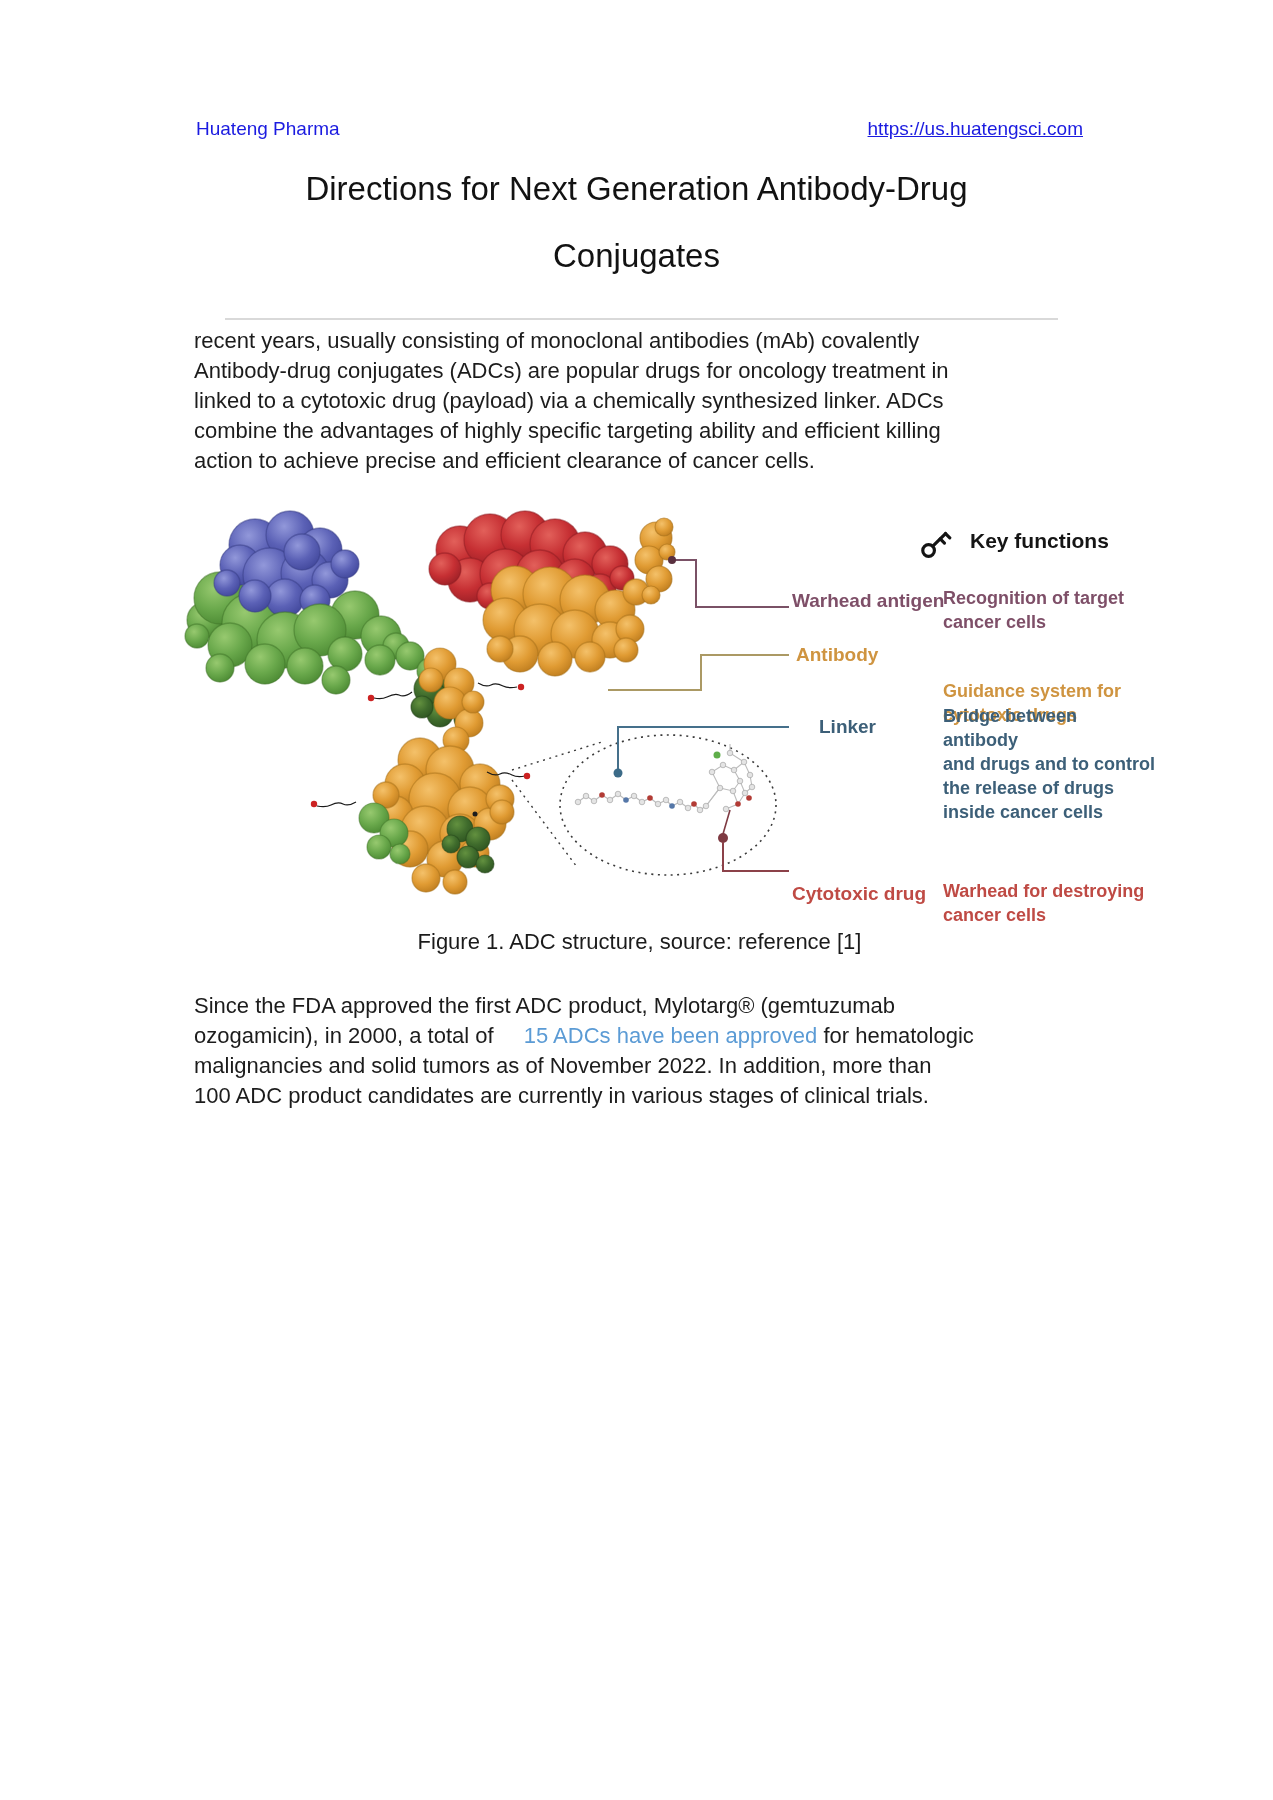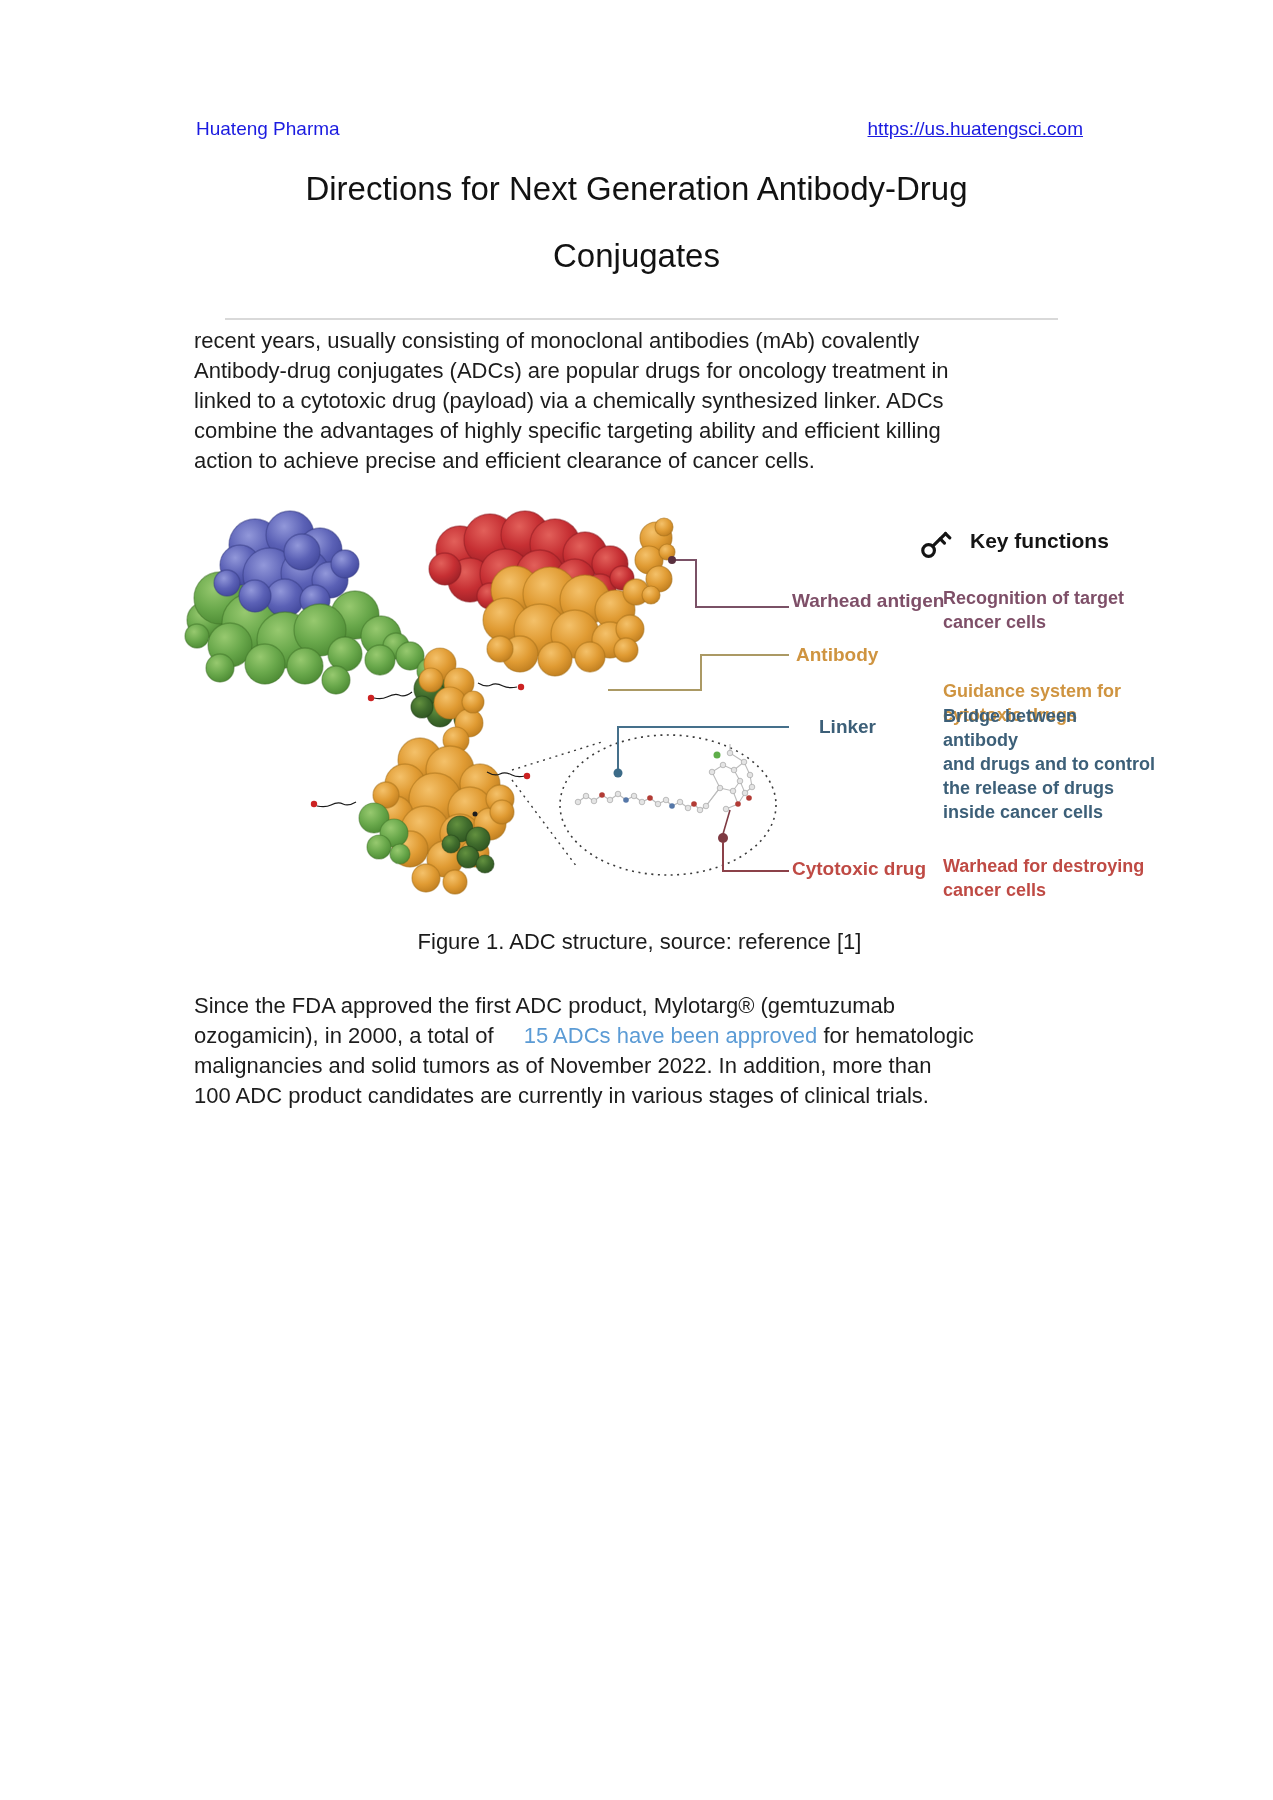--- a/index.html
+++ b/index.html
@@ -21,21 +21,21 @@
   .para2{position:absolute;left:194px;top:991px;width:900px;}
   .doc-link{color:#5b9bd5;cursor:pointer;margin-left:24px;}
 
   .figure{position:absolute;left:160px;top:440px;width:1000px;height:480px;}
   .fig-art{position:absolute;left:0;top:0;}
 
   .fig-label{position:absolute;font-size:19px;line-height:22px;font-weight:600;white-space:nowrap;}
   .lbl-plum{color:#7e4f68;}
   .lbl-gold{color:#cf9440;}
   .lbl-blue{color:#3c5f78;}
-  .lbl-red{color:#bf4a44;}
+  .lbl-red{color:#bf4a44;margin-top:25px;}
 
   .key-head{position:absolute;left:810px;top:88px;font-size:21px;line-height:26px;
             font-weight:700;color:#151515;white-space:nowrap;}
   .key-icon{position:absolute;left:760px;top:84px;width:32px;height:36px;}
 
   .fig-col{position:absolute;left:783px;width:212px;font-size:18px;line-height:24px;font-weight:600;}
 
   .caption{position:absolute;left:196px;right:190px;top:929px;text-align:center;
            font-size:22px;color:#1b1b1b;}
 </style>

